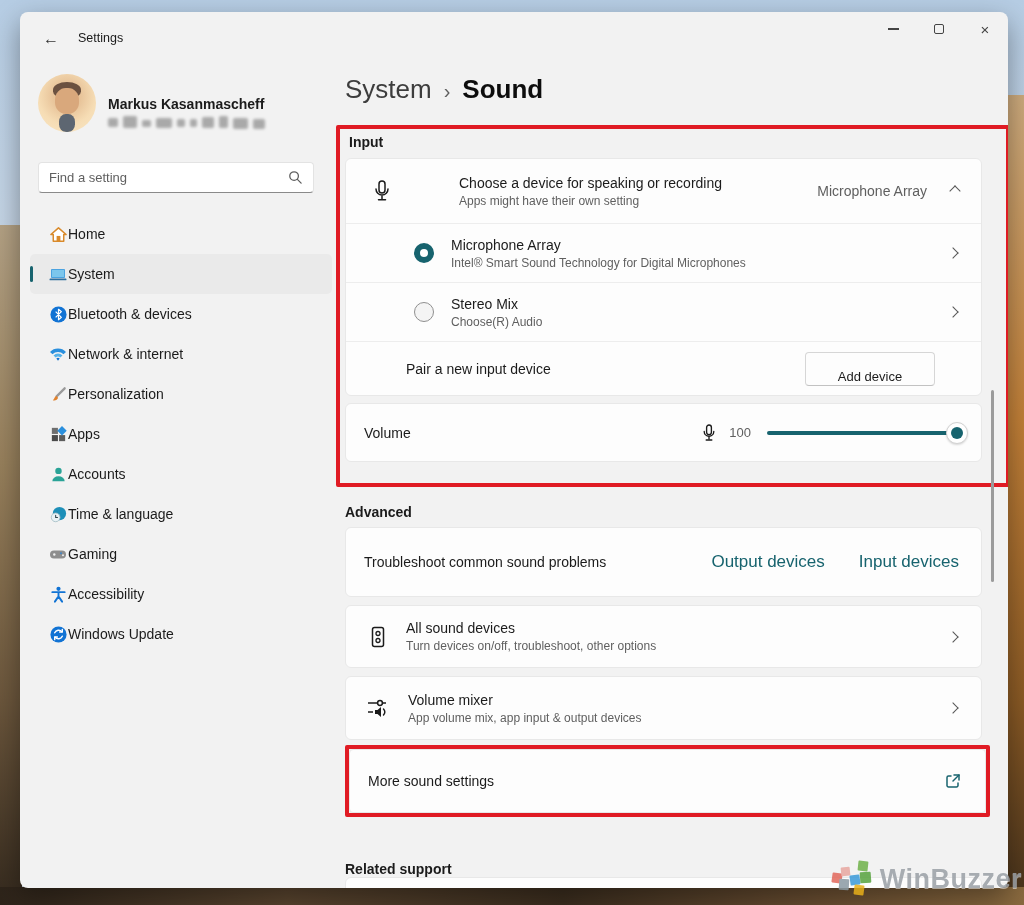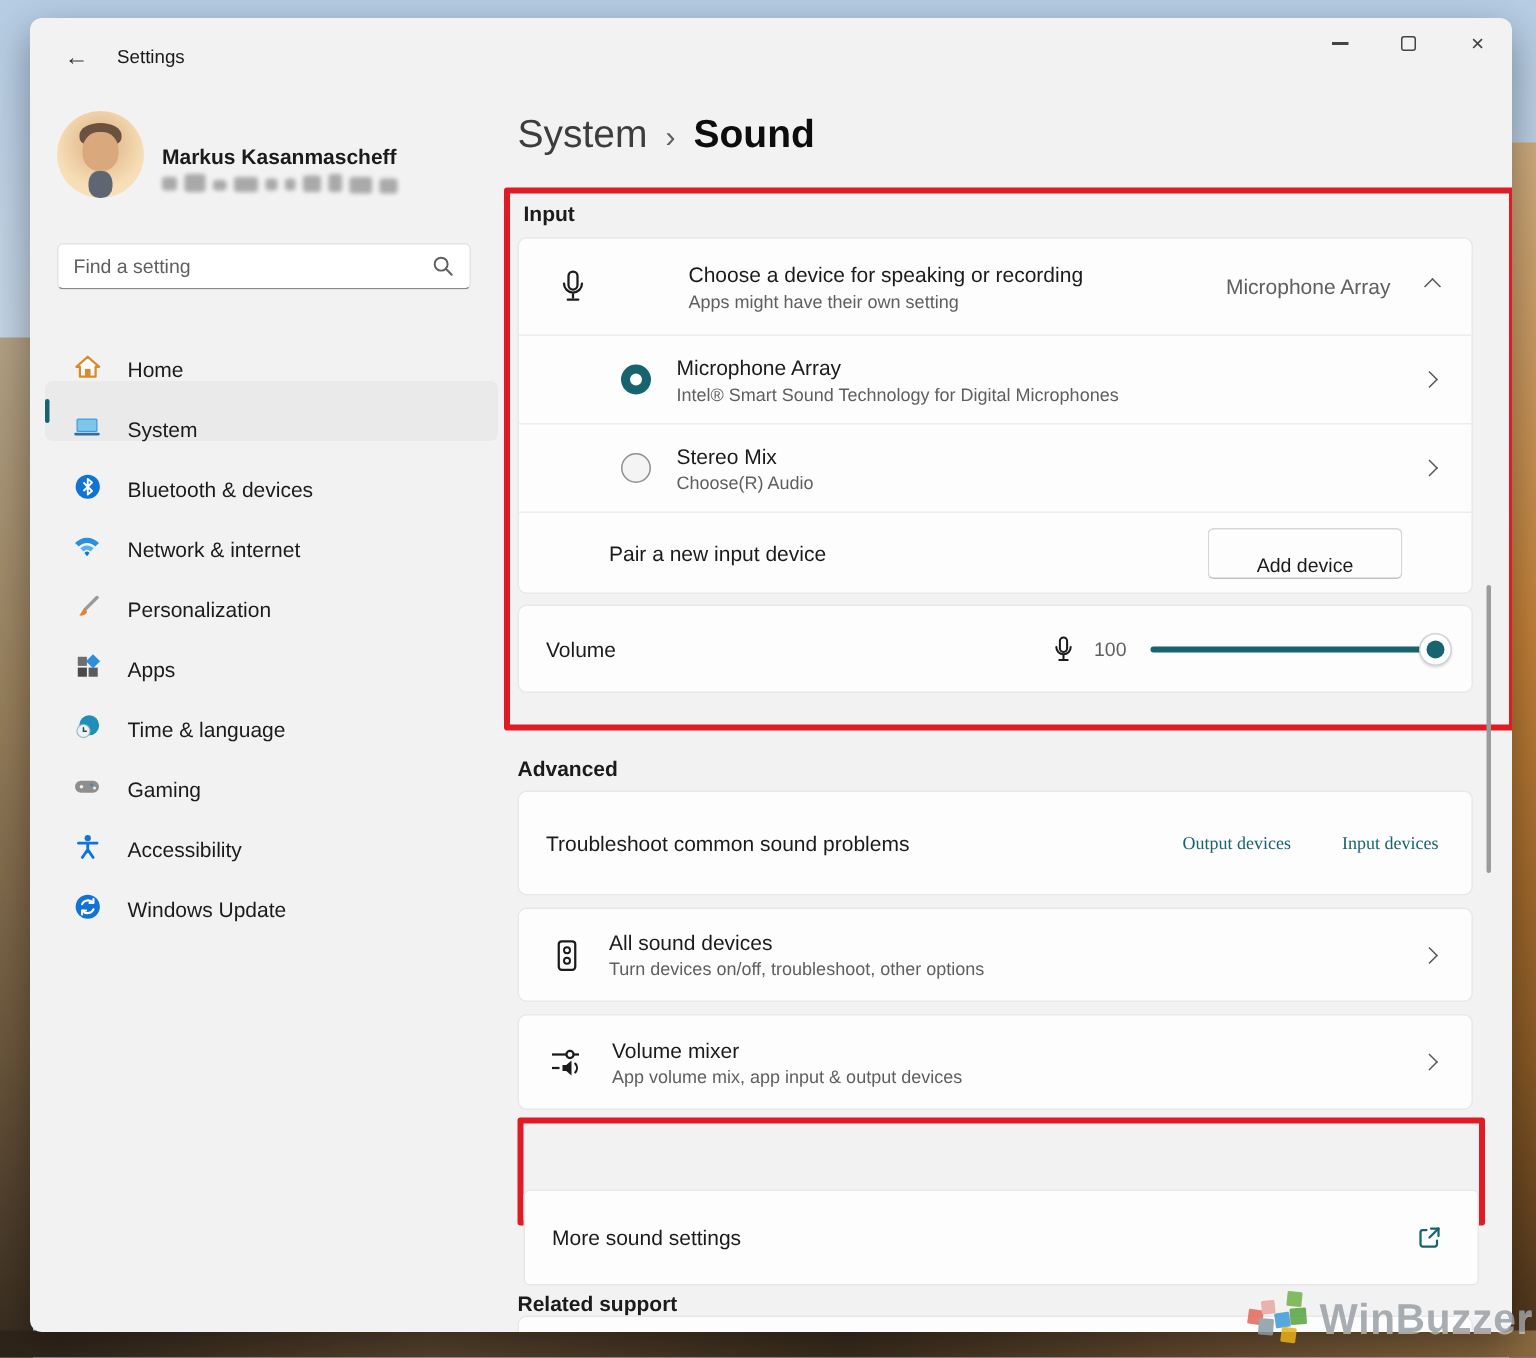--- a/index.html
+++ b/index.html
@@ -47,21 +47,21 @@
   
   .search-box { position:absolute; left:18px; top:150px; width:276px; height:31px; background:#fff;
     border:1px solid #e3e3e3; border-bottom-color:#8a8a8a; border-radius:4px;
     display:flex; align-items:center; padding:0 10px; }
   .search-box input { flex:1; border:none; outline:none; font-size:13px; color:#701a75;
     font-family:Liberation Sans, sans-serif; background:transparent; }
   .search-box input::placeholder { color:#5f5f5f; }
 
   
   .nav { position:absolute; left:10px; top:202px; width:302px; }
-  .nav-item { position:relative; height:40px; display:flex; align-items:flex-end; gap:17px;
+  .nav-item { position:relative; height:40px; display:flex; align-items:center; 
     padding-left:18px; border-radius:5px; cursor:pointer; }
   .nav-item.selected { background:#eaeaea; }
   .nav-item.selected::before { content:""; position:absolute; left:0; top:12px; width:3px; height:16px;
     border-radius:2px; background:var(--accent); }
   .nav-icon { width:20px; height:20px; display:flex; align-items:center; justify-content:center; }
   .nav-label { font-size:14px; }
 
   
   .breadcrumb { position:absolute; left:325px; top:62px; font-size:26px; display:flex; gap:12px; align-items:baseline; }
   .bc-parent { color:#3d3d3d; font-weight:400; }
@@ -89,21 +89,21 @@
   .chev.up { transform:rotate(-45deg); }
 
   .radio { width:20px; height:20px; border-radius:50%; flex:0 0 auto; }
   .radio.on  { border:6px solid var(--accent); background:#fff; }
   .radio.off { border:1px solid #8f8f8f; background:#f4f4f4; }
 
   .btn { background:#fdfdfd; border:1px solid #d6d6d6; border-bottom-color:#c2c2c2;
     border-radius:4px; font-size:13px; color:#1b1b1b; padding:16px 14px; height:30px;
     font-family:"Liberation Sans", sans-serif; cursor:pointer; }
 
-  .link { color:var(--accent); font-size:12px; cursor:pointer;font-family:Liberation Serif, serif; }
+  .link { color:var(--accent); font-size:17px; cursor:pointer; }
 
   .slider-track { position:relative; width:190px; height:4px; border-radius:2px; background:var(--accent); }
   .slider-thumb { position:absolute; right:-11px; top:-9px; width:22px; height:22px; background:#fff;
     border:1px solid #d2d2d2; border-radius:50%; box-shadow:0 1px 2px rgba(0,0,0,.15);
     display:flex; align-items:center; justify-content:center; }
   .slider-thumb::after { content:""; width:12px; height:12px; border-radius:50%; background:var(--accent); }
 
   .scrollbar { position:absolute; left:971px; top:378px; width:3px; height:192px; background:#9b9b9b; border-radius:2px; }
 
   
@@ -224,20 +224,29 @@
             <rect x="3" y="10.6" width="6.4" height="6.4" fill="#4a4a4a"></rect>
             <rect x="10.6" y="10.6" width="6.4" height="6.4" fill="#5c5c5c"></rect>
             <rect x="10.2" y="2.6" width="7" height="7" transform="rotate(45 13.7 6.1)" fill="#2a8fdd"></rect>
           </svg>
       </span>
       <span class="nav-label">Apps</span>
     </div>
     <div class="nav-item">
       <span class="nav-icon">
         <svg width="19" height="19" viewBox="0 0 20 20">
+            <circle cx="10" cy="6.2" r="3.4" fill="#2aa397"></circle>
+            <path d="M3.5 17 a6.5 5.2 0 0 1 13 0 Z" fill="#2aa397"></path>
+          </svg>
+      </span>
+      <span class="nav-label">Accounts</span>
+    </div>
+    <div class="nav-item">
+      <span class="nav-icon">
+        <svg width="19" height="19" viewBox="0 0 20 20">
             <circle cx="11" cy="9" r="7" fill="#1d8fb8"></circle>
             <circle cx="7" cy="13" r="4.6" fill="#e9f2f5" stroke="#9db7bf" stroke-width="0.8"></circle>
             <path d="M7 10.8 V13.2 H9" stroke="#33464d" stroke-width="1.1" fill="none" stroke-linecap="round"></path>
           </svg>
       </span>
       <span class="nav-label">Time &amp; language</span>
     </div>
     <div class="nav-item">
       <span class="nav-icon">
         <svg width="20" height="20" viewBox="0 0 20 20">
@@ -375,21 +384,21 @@
         </svg>
     </span>
     <span class="title-sub" style="flex:1;">
       <div class="t">Volume mixer</div>
       <div class="s">App volume mix, app input &amp; output devices</div>
     </span>
     <span class="chev right"></span>
   </div>
 
   <div class="annotation box2"></div>
-  <div class="card row-flex" style="position:absolute; left:329px; top:781px; width:637px; height:64px; padding:0 24px 0 18px; border-radius:4px;">
+  <div class="card row-flex" style="position:absolute; left:329px; top:737px; width:637px; height:64px; padding:0 24px 0 18px; border-radius:4px;">
     <span style="flex:1; font-size:14px;">More sound settings</span>
     <span>
       <svg width="16" height="16" viewBox="0 0 16 16">
           <path d="M6 3 H3.5 A1.5 1.5 0 0 0 2 4.5 V12.5 A1.5 1.5 0 0 0 3.5 14 H11.5 A1.5 1.5 0 0 0 13 12.5 V10" fill="none" stroke="#17636e" stroke-width="1.5" stroke-linecap="round"></path>
           <path d="M9 2 H14 V7" fill="none" stroke="#17636e" stroke-width="1.5" stroke-linecap="round" stroke-linejoin="round"></path>
           <line x1="14" y1="2" x2="8" y2="8" stroke="#17636e" stroke-width="1.5" stroke-linecap="round"></line>
         </svg>
     </span>
   </div>
 

